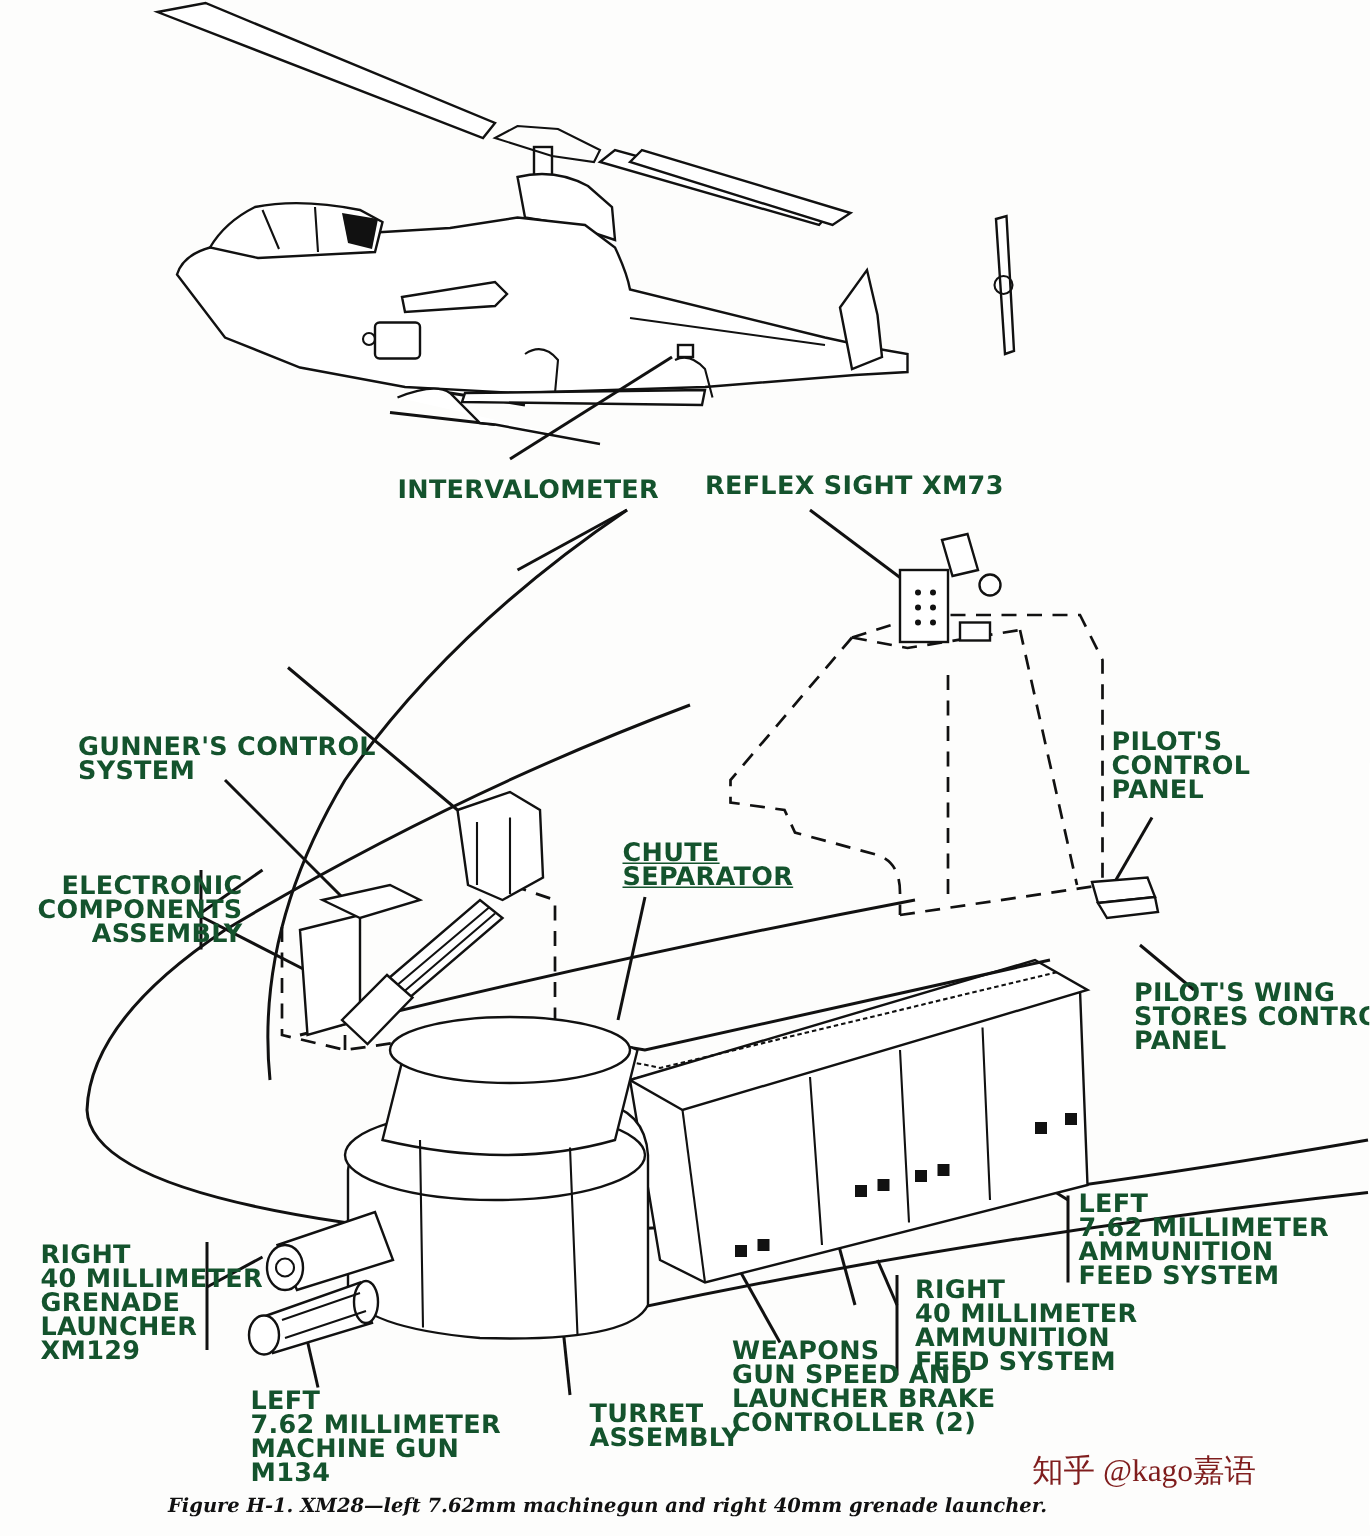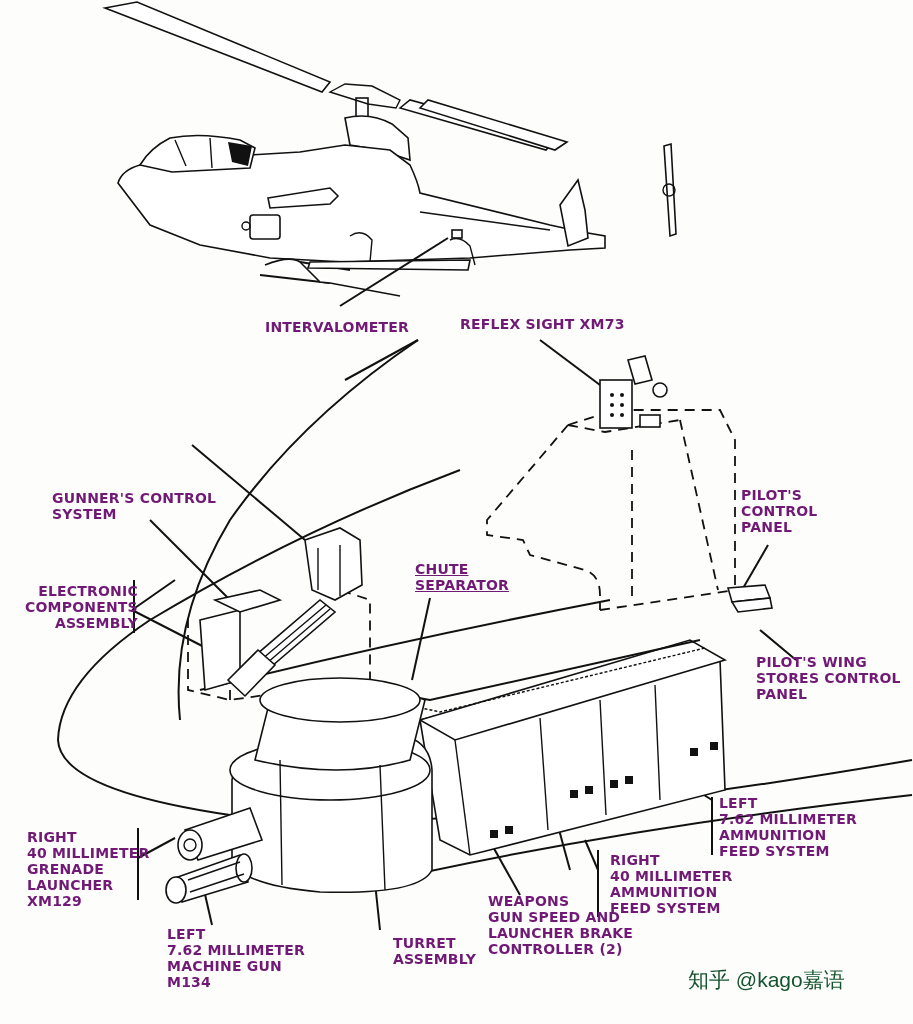--- a/index.html
+++ b/index.html
@@ -1,20 +1,20 @@
 <!DOCTYPE html>
 <html><head>
 <meta charset="utf-8">
 <style>
   html, body { margin: 0; padding: 0; background: #ffffff; }
   #page { position: relative; width: 913px; height: 1024px; background: #fdfdfc; overflow: hidden; }
   svg.drawing { position: absolute; left: 0; top: 0; width: 913px; height: 1024px; }
-  .lbl { position: absolute; font-family: "DejaVu Sans", sans-serif; font-weight: bold; font-size: 14px; line-height: 16px; color: #701a75; white-space: pre; letter-spacing: 0.2px; }
+  .lbl { position: absolute; font-family: "DejaVu Sans", sans-serif; font-weight: bold; font-size: 17px; line-height: 16px; color: #14532d; white-space: pre; letter-spacing: 0.2px; }
   .caption { position: absolute; left: 112px; top: 997px; font-family: "DejaVu Serif", serif; font-style: italic; font-weight: bold; font-size: 13px; color: #111; }
-  .watermark { position: absolute; left: 688px; top: 966px; font-family: Liberation Sans, sans-serif; font-size: 21px; color: #14532d; }
+  .watermark { position: absolute; left: 688px; top: 966px; font-family: Liberation Serif, serif; font-size: 21px; color: #7f1d1d; }
   .ln { stroke: #111; stroke-width: 2; fill: none; }
   .thin { stroke: #111; stroke-width: 1.4; fill: none; }
   .dash { stroke: #111; stroke-width: 1.8; fill: none; stroke-dasharray: 10 7; }
   .fill { fill: #fff; stroke: #111; stroke-width: 1.6; }
   .dark { fill: #111; }
 </style>
 </head>
 <body>
 
 <div id="page">
@@ -158,21 +158,21 @@
       <ellipse class="fill" cx="190" cy="845" rx="12" ry="15"></ellipse>
       <circle class="thin" cx="190" cy="845" r="6"></circle>
       <path class="fill" d="M175,878 L240,855 L248,882 L182,902 Z"></path>
       <ellipse class="fill" cx="176" cy="890" rx="10" ry="13"></ellipse>
       <ellipse class="fill" cx="244" cy="868" rx="8" ry="14"></ellipse>
       <path class="thin" d="M188,880 L240,862 M190,892 L244,874"></path>
     </g>
   </svg>
 
   <div class="lbl" style="left:265px;top:319px;">INTERVALOMETER</div>
-  <div class="lbl" style="left:460px;top:316px;text-align:right;">REFLEX SIGHT XM73</div>
+  <div class="lbl" style="left:470px;top:316px;text-align:right;">REFLEX SIGHT XM73</div>
   <div class="lbl" style="left:52px;top:490px;">GUNNER'S CONTROL
 SYSTEM</div>
   <div class="lbl" style="left:25px;top:583px;text-align:right;">ELECTRONIC
 COMPONENTS
 ASSEMBLY</div>
   <div class="lbl" style="left:415px;top:561px;text-decoration:underline;">CHUTE
 SEPARATOR</div>
   <div class="lbl" style="left:741px;top:487px;">PILOT'S
 CONTROL
 PANEL</div>
@@ -197,13 +197,14 @@
 LAUNCHER BRAKE
 CONTROLLER (2)</div>
   <div class="lbl" style="left:167px;top:926px;">LEFT
 7.62 MILLIMETER
 MACHINE GUN
 M134</div>
   <div class="lbl" style="left:361px;top:935px;margin-left:32px;">TURRET
 ASSEMBLY</div>
 
   <div class="watermark">知乎 @kago嘉语</div>
+  <div class="caption">Figure H-1. XM28—left 7.62mm machinegun and right 40mm grenade launcher.</div>
 </div>
 
 </body></html>

